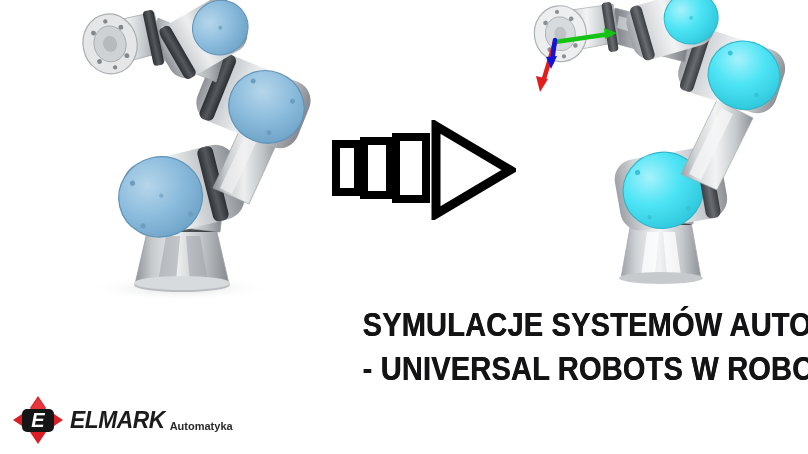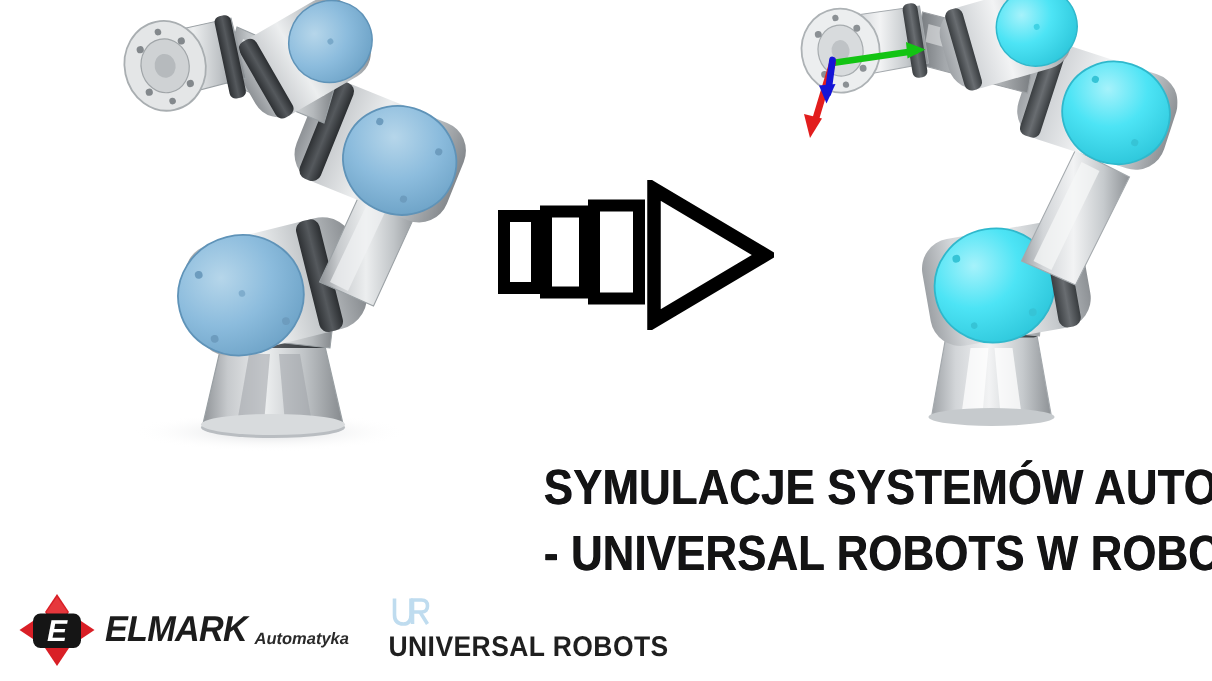--- a/index.html
+++ b/index.html
@@ -92,21 +92,20 @@
     font-style: italic;
     font-size: 24px;
     letter-spacing: -0.5px;
     color: #1c1c1c;
     transform: scaleX(0.95);
     transform-origin: left center;
   }
   .elmark-sub {
     font-family: "Liberation Sans", sans-serif;
     font-weight: bold;
-    font-style: italic;
     font-size: 11px;
     color: #2a2a2a;
     margin-top: 1px;
     letter-spacing: 0px;
   }
 
   
   #ur-logo {
     display: flex;
     flex-direction: column;
@@ -351,26 +350,16 @@
           <rect x="10" y="14" width="32" height="23" rx="5" fill="#151515"></rect>
           <text x="26" y="32" text-anchor="middle" font-family="Liberation Sans, sans-serif" font-size="20" font-weight="bold" font-style="italic" fill="#ffffff">E</text>
         </svg>
       </span>
       <span class="elmark-words">
         <span class="elmark-name">ELMARK</span>
         <span class="elmark-sub">Automatyka</span>
       </span>
     </div>
 
-    <div id="ur-logo">
-      <span class="ur-mark">
-        <svg viewBox="0 0 26 24" xmlns="http://www.w3.org/2000/svg" aria-hidden="true">
-          <path d="M2 3 L2 14 Q2 20 8 20 Q13 20 13 14 L13 3" fill="none" stroke="#bfdcef" stroke-width="2.4"></path>
-          <path d="M14 20 L14 4 L20 4 Q24 4 24 8 Q24 12 20 12 L15 12" fill="none" stroke="#bfdcef" stroke-width="2.4"></path>
-          <line x1="19" y1="12" x2="24" y2="20" stroke="#bfdcef" stroke-width="2.4"></line>
-        </svg>
-      </span>
-      <span class="ur-name">UNIVERSAL ROBOTS</span>
-    </div>
 
   </div>
 
 </div>
 
 </body></html>

